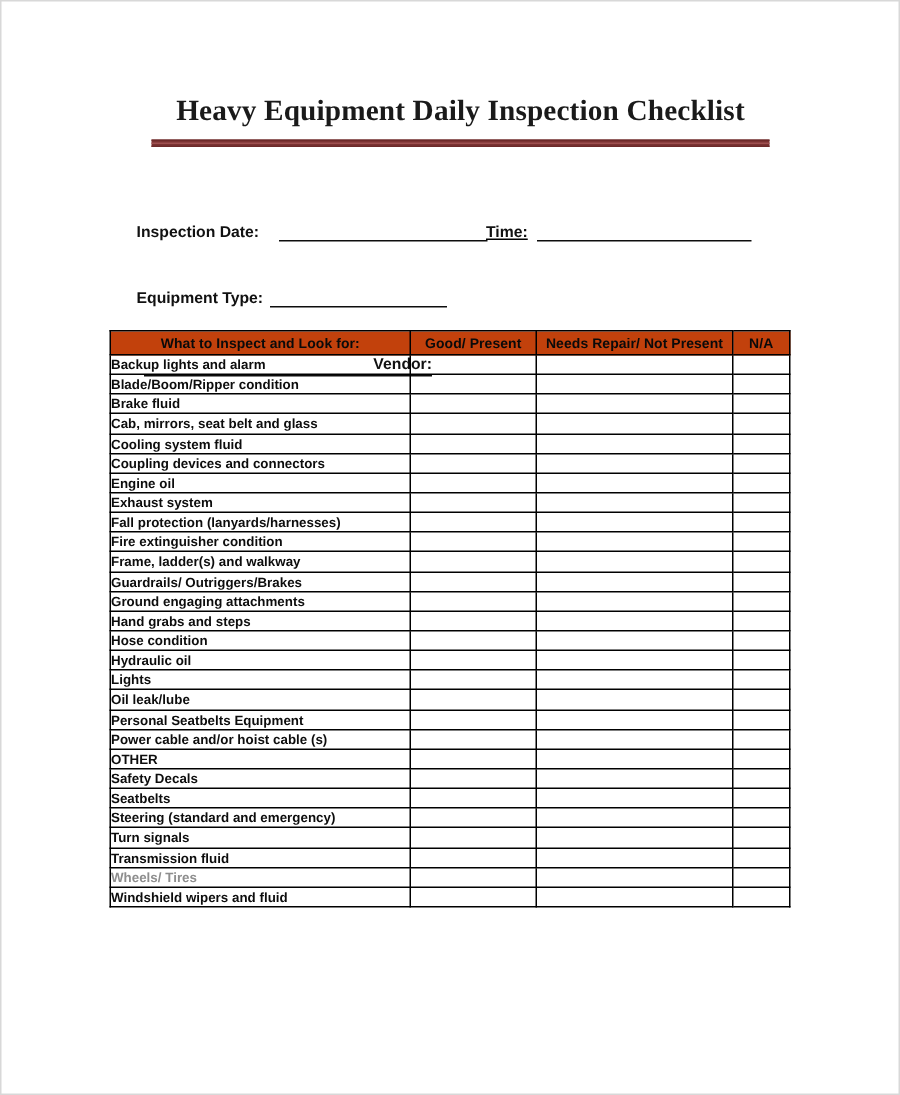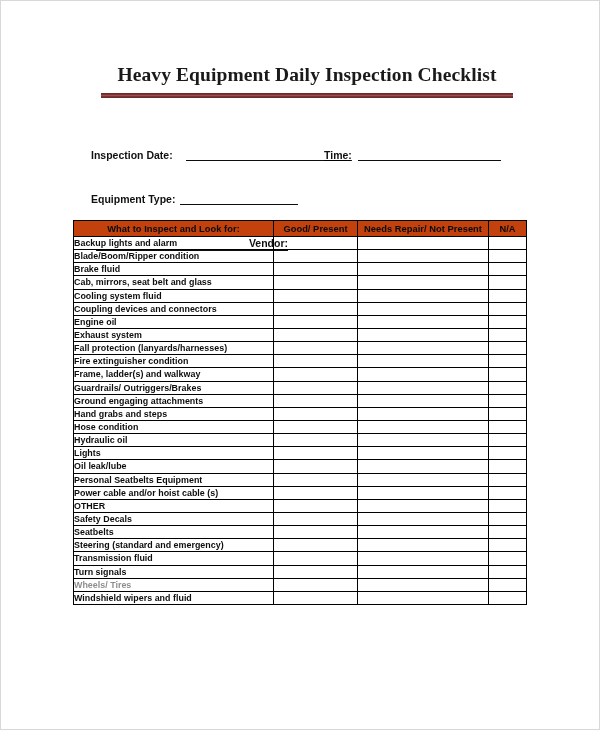--- a/index.html
+++ b/index.html
@@ -337,27 +337,27 @@
           <td class="cell-check"></td>
           <td class="cell-check"></td>
         </tr>
         <tr>
           <td class="cell-item">Steering (standard and emergency)</td>
           <td class="cell-check"></td>
           <td class="cell-check"></td>
           <td class="cell-check"></td>
         </tr>
         <tr>
+          <td class="cell-item">Turn signals</td>
+          <td class="cell-check"></td>
+          <td class="cell-check"></td>
+          <td class="cell-check"></td>
+        </tr>
+        <tr>
           <td class="cell-item">Transmission fluid</td>
-          <td class="cell-check"></td>
-          <td class="cell-check"></td>
-          <td class="cell-check"></td>
-        </tr>
-        <tr>
-          <td class="cell-item">Turn signals</td>
           <td class="cell-check"></td>
           <td class="cell-check"></td>
           <td class="cell-check"></td>
         </tr>
         <tr>
           <td class="cell-item faded">Wheels/ Tires</td>
           <td class="cell-check"></td>
           <td class="cell-check"></td>
           <td class="cell-check"></td>
         </tr>

